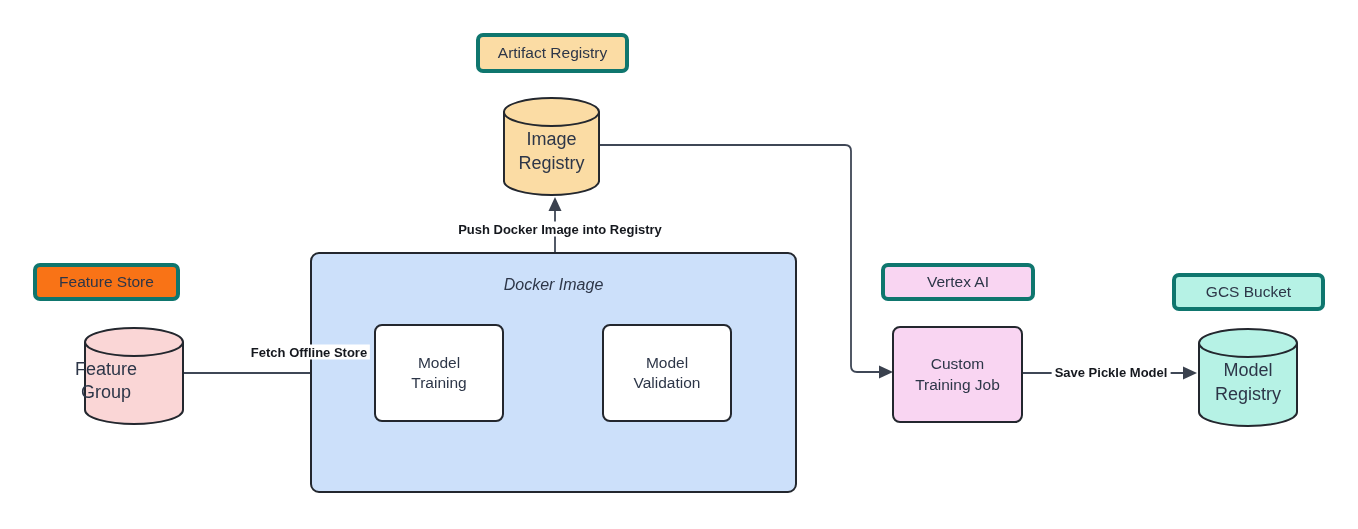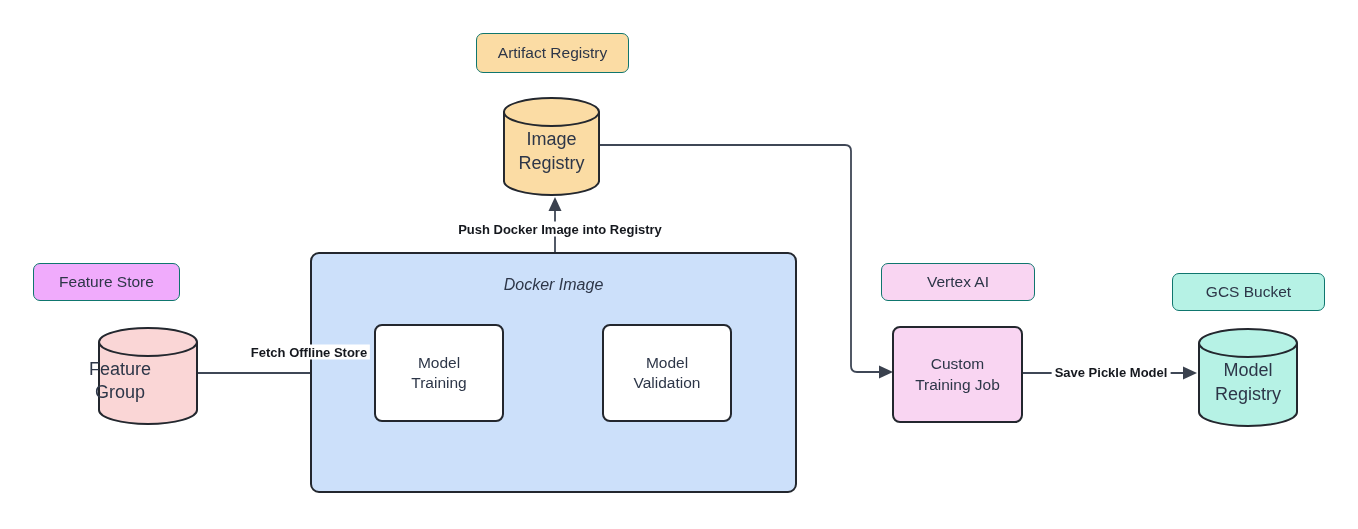--- a/index.html
+++ b/index.html
@@ -5,23 +5,23 @@
   html,body{margin:0;padding:0;background:#ffffff;}
   .canvas{
     position:relative;width:1358px;height:529px;background:#ffffff;overflow:hidden;
     font-family:"Liberation Sans", sans-serif;color:#2d3648;
   }
   svg.edges{position:absolute;left:0;top:0;z-index:5;}
   .edge-path{fill:none;stroke:#3f4756;stroke-width:1.8px;}
   .arrowhead{fill:#3a414e;stroke:none;}
 
   .node{position:absolute;z-index:10;box-sizing:border-box;display:flex;align-items:center;justify-content:center;text-align:center;}
-  .pill{border:1px solid #0f766e;border-radius:7px;font-size:15.5px;line-height:1.2;}
+  .pill{border:4px solid #0f766e;border-radius:7px;font-size:15.5px;line-height:1.2;}
   .orange-fill{background:#fbdca4;}
-  .pink-fill{background:#f0abfc;}
+  .pink-fill{background:#f97316;}
   .magenta-fill{background:#f9d5f2;}
   .teal-fill{background:#b6f2e5;}
   .blue-fill{background:#cce0fa;}
   .white-fill{background:#ffffff;}
 
   .container-box{border:2px solid #23272e;border-radius:9px;align-items:flex-start;}
   .container-title{position:absolute;top:22px;left:0;width:100%;text-align:center;font-size:16px;font-style:italic;}
   .inner-box{border:2px solid #23272e;border-radius:8px;font-size:15.5px;line-height:1.3;white-space:pre-line;}
 
   .cylinder{position:absolute;z-index:10;}
@@ -85,21 +85,21 @@
 
   <div class="cylinder" style="left:503px;top:97px;width:97px;height:99px;">
     <svg width="97" height="99" viewBox="0 0 100 99" preserveAspectRatio="none">
       <path class="cyl-stroke" d="M1 15 L1 84 A49 14 0 0 0 99 84 L99 15" fill="#fbdca4"></path>
       <ellipse class="cyl-stroke" cx="50" cy="15" rx="49" ry="14" fill="#fbdca4"></ellipse>
     </svg>
     <div class="cyl-label">Image
 Registry</div>
   </div>
 
-  <div class="cylinder" style="left:62px;top:327px;width:80px;height:98px;padding-left:36px;">
+  <div class="cylinder" style="left:48px;top:327px;width:80px;height:98px;padding-left:36px;">
     <svg width="100" height="98" viewBox="0 0 100 98" preserveAspectRatio="none">
       <path class="cyl-stroke" d="M1 15 L1 83 A49 14 0 0 0 99 83 L99 15" fill="#fad6d6"></path>
       <ellipse class="cyl-stroke" cx="50" cy="15" rx="49" ry="14" fill="#fad6d6"></ellipse>
     </svg>
     <div class="cyl-label">Feature
 Group</div>
   </div>
 
   <div class="cylinder" style="left:1198px;top:328px;width:100px;height:99px;">
     <svg width="100" height="99" viewBox="0 0 100 99" preserveAspectRatio="none">

